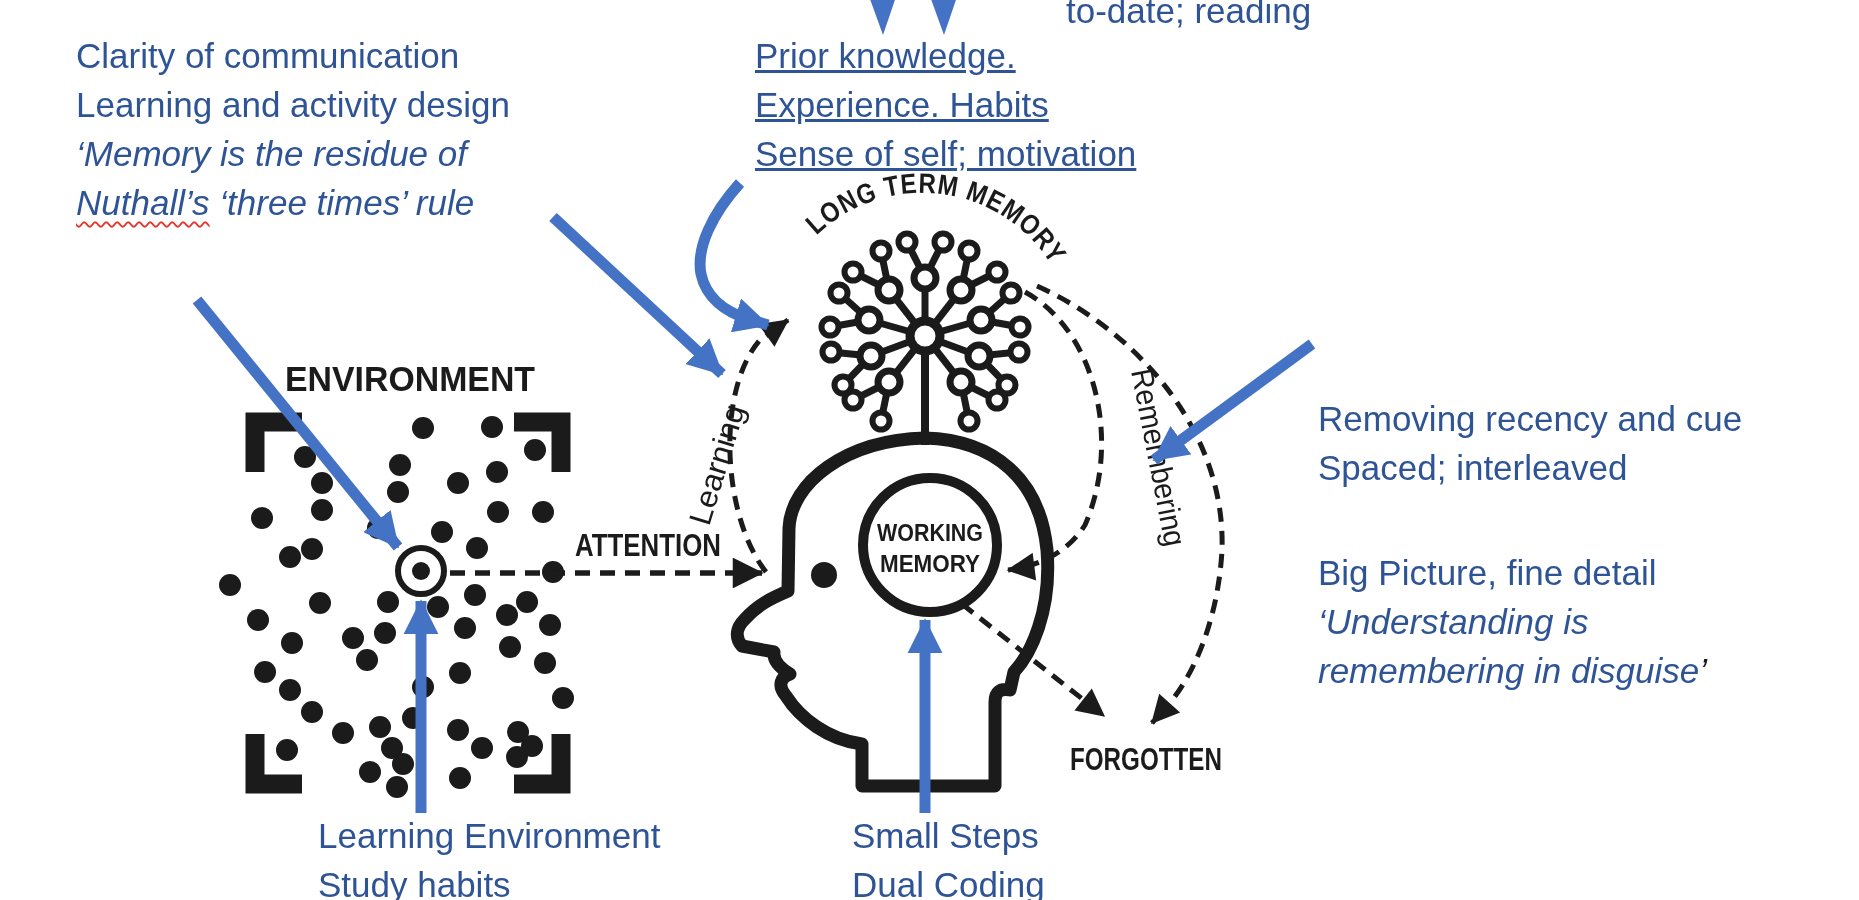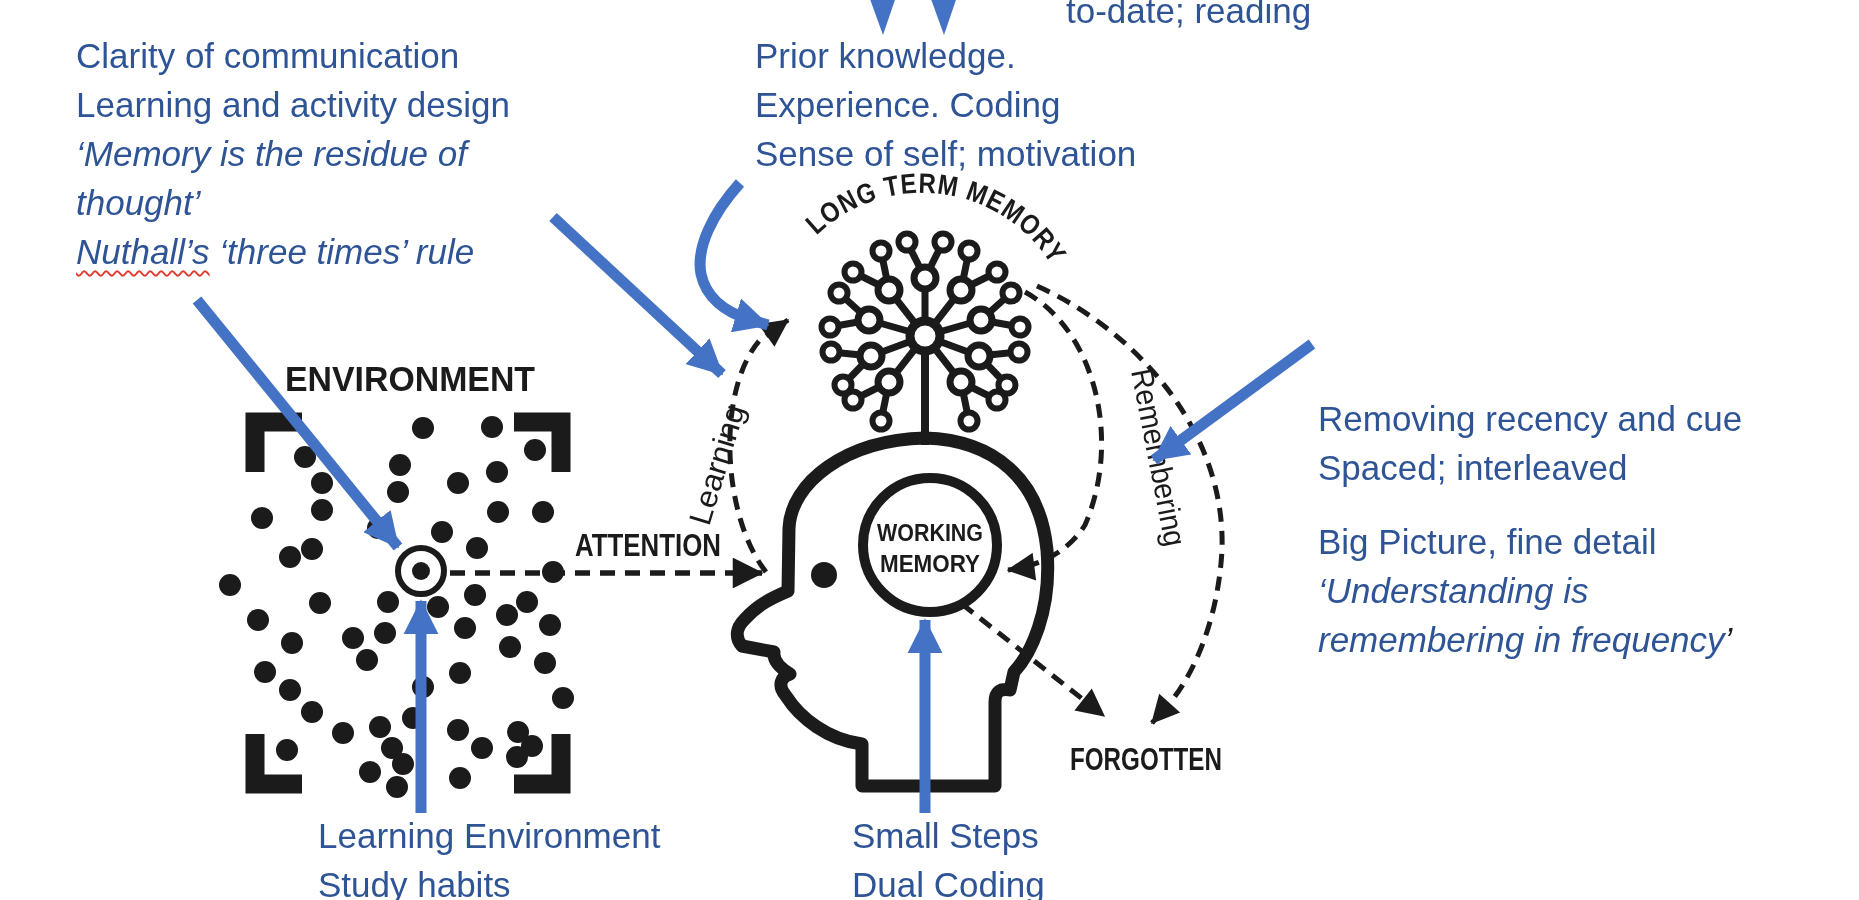--- a/index.html
+++ b/index.html
@@ -207,44 +207,43 @@
     <g fill="#4472C4">
       <polygon points="866,-12 899,-12 883,35"></polygon>
       <polygon points="927,-12 960,-12 944,35"></polygon>
     </g>
   </svg>
 
   <div class="blk" style="left:76px; top:31px;">
     <div>Clarity of communication</div>
     <div>Learning and activity design</div>
     <div class="it">‘Memory is the residue of</div>
-    <div class="it">thought’</div>
     <div class="it"><span class="wavy">Nuthall’s</span><span> ‘three times’ rule</span></div>
   </div>
 
   <div class="blk" style="left:1066px; top:-14px;">
     <div>to-date; reading</div>
   </div>
 
-  <div class="blk" style="left:755px; top:31px;">
+  <div class="blk" style="left:755px; top:31px;text-decoration:underline;">
     <div>Prior knowledge.</div>
-    <div>Experience. Coding</div>
+    <div>Experience. Habits</div>
     <div>Sense of self; motivation</div>
   </div>
 
 
   <div class="blk" style="left:1318px; top:362px;margin-top:32px;">
     <div>Removing recency and cue</div>
     <div>Spaced; interleaved</div>
   </div>
 
-  <div class="blk" style="left:1318px; top:517px;">
+  <div class="blk" style="left:1318px; top:548px;">
     <div>Big Picture, fine detail</div>
     <div class="it">‘Understanding is</div>
-    <div class="it"><span>remembering in frequency</span><span class="blackq">’</span></div>
+    <div class="it"><span>remembering in disguise</span><span class="blackq">’</span></div>
   </div>
 
   <div class="blk" style="left:318px; top:811px;">
     <div>Learning Environment</div>
     <div>Study habits</div>
   </div>
 
   <div class="blk" style="left:852px; top:811px;">
     <div>Small Steps</div>
     <div>Dual Coding</div>

